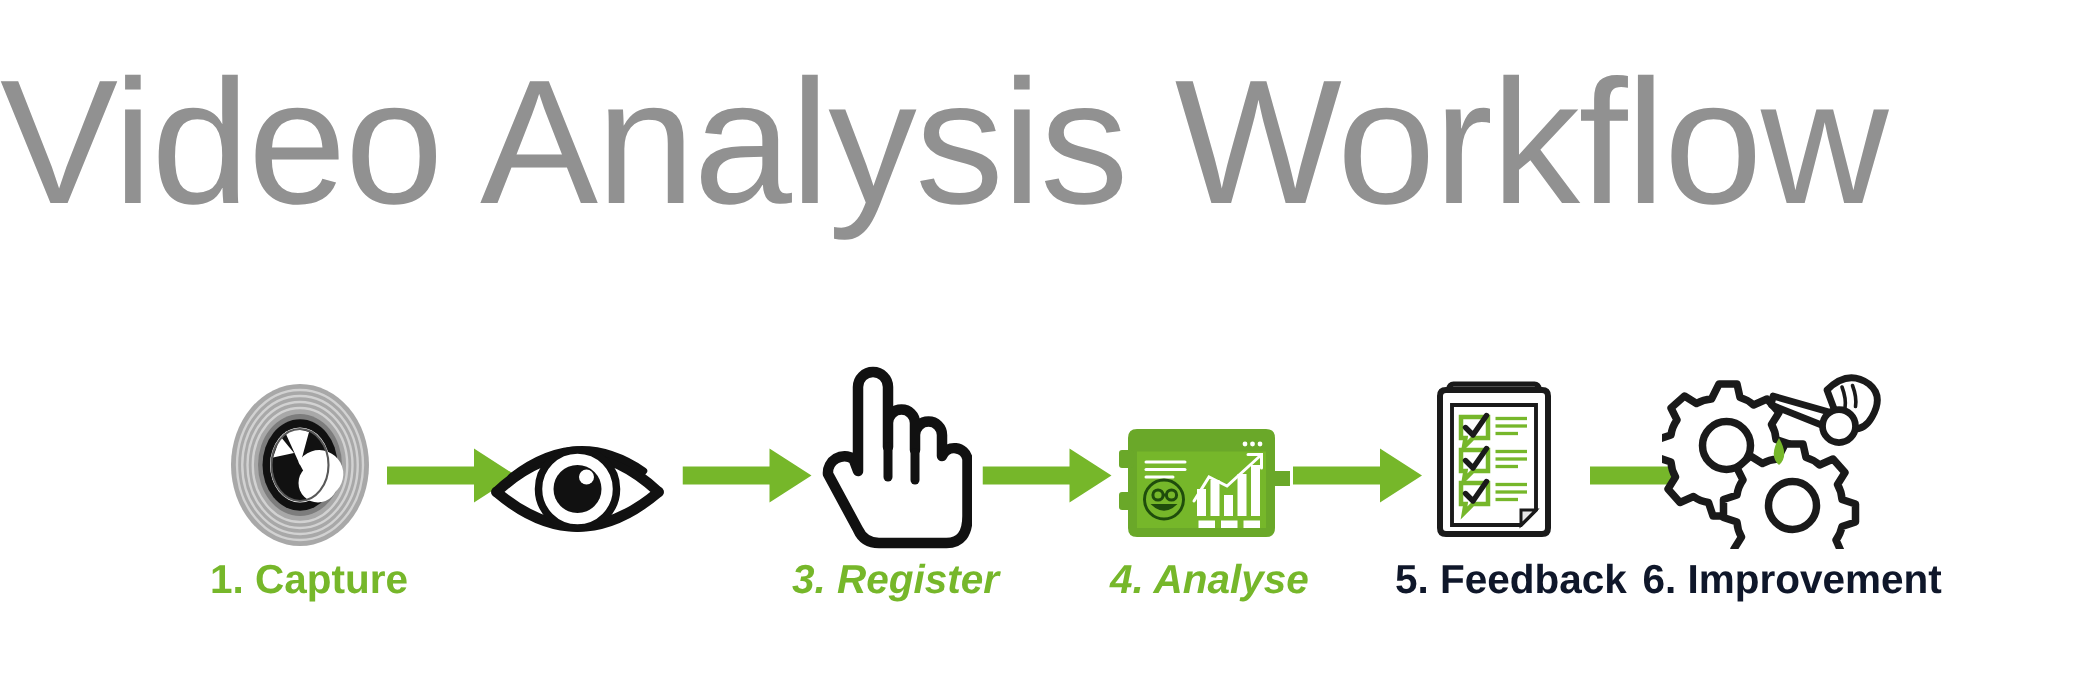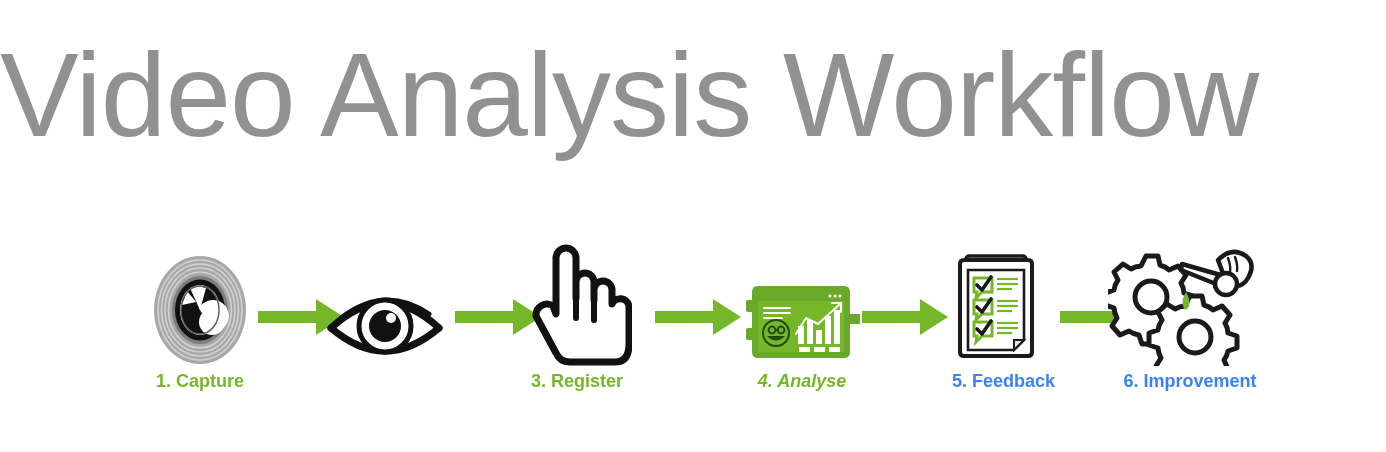--- a/index.html
+++ b/index.html
@@ -44,27 +44,27 @@
   }
   .step-icon {
     height: 130px;
     display: flex;
     align-items: flex-end;
     justify-content: center;
   }
   .step-label {
     margin-top: 6px;
     text-align: center;
-    font-size: 18px;
+    font-size: 27px;
     font-weight: bold;
     white-space: nowrap;
     line-height: 1.1;
   }
   .label-green { color: #76b72a; }
-  .label-grey  { color: #3b82f6; margin-left: 15px; }
+  .label-grey  { color: #0f172a; }
 
   .arrow {
     position: absolute;
     top: 60px;
   }
 </style>
 </head>
 <body>
 
 <div class="page-title">Video Analysis Workflow</div>
@@ -116,21 +116,21 @@
       </svg>
     </div>
   </div>
 
   <div class="arrow" style="left:455px;">
     <svg width="88" height="42" viewBox="0 0 88 42">
       <path d="M0 15 L58 15 L58 3 L86 21 L58 39 L58 27 L0 27 Z" fill="#76b72a"></path>
     </svg>
   </div>
 
-  <div class="step" style="left:512px; width:130px;">
+  <div class="step" style="left:528px; width:130px;font-style:italic;">
     <div class="step-icon">
       <svg width="110" height="126" viewBox="0 0 110 126">
         <g fill="#ffffff" stroke="#111111" stroke-width="7" stroke-linejoin="round" stroke-linecap="round">
           <path d="M34 74
                    L34 18
                    a10 10 0 0 1 20 0
                    L54 58
                    L54 42
                    a9 9 0 0 1 18 0
                    L72 60

